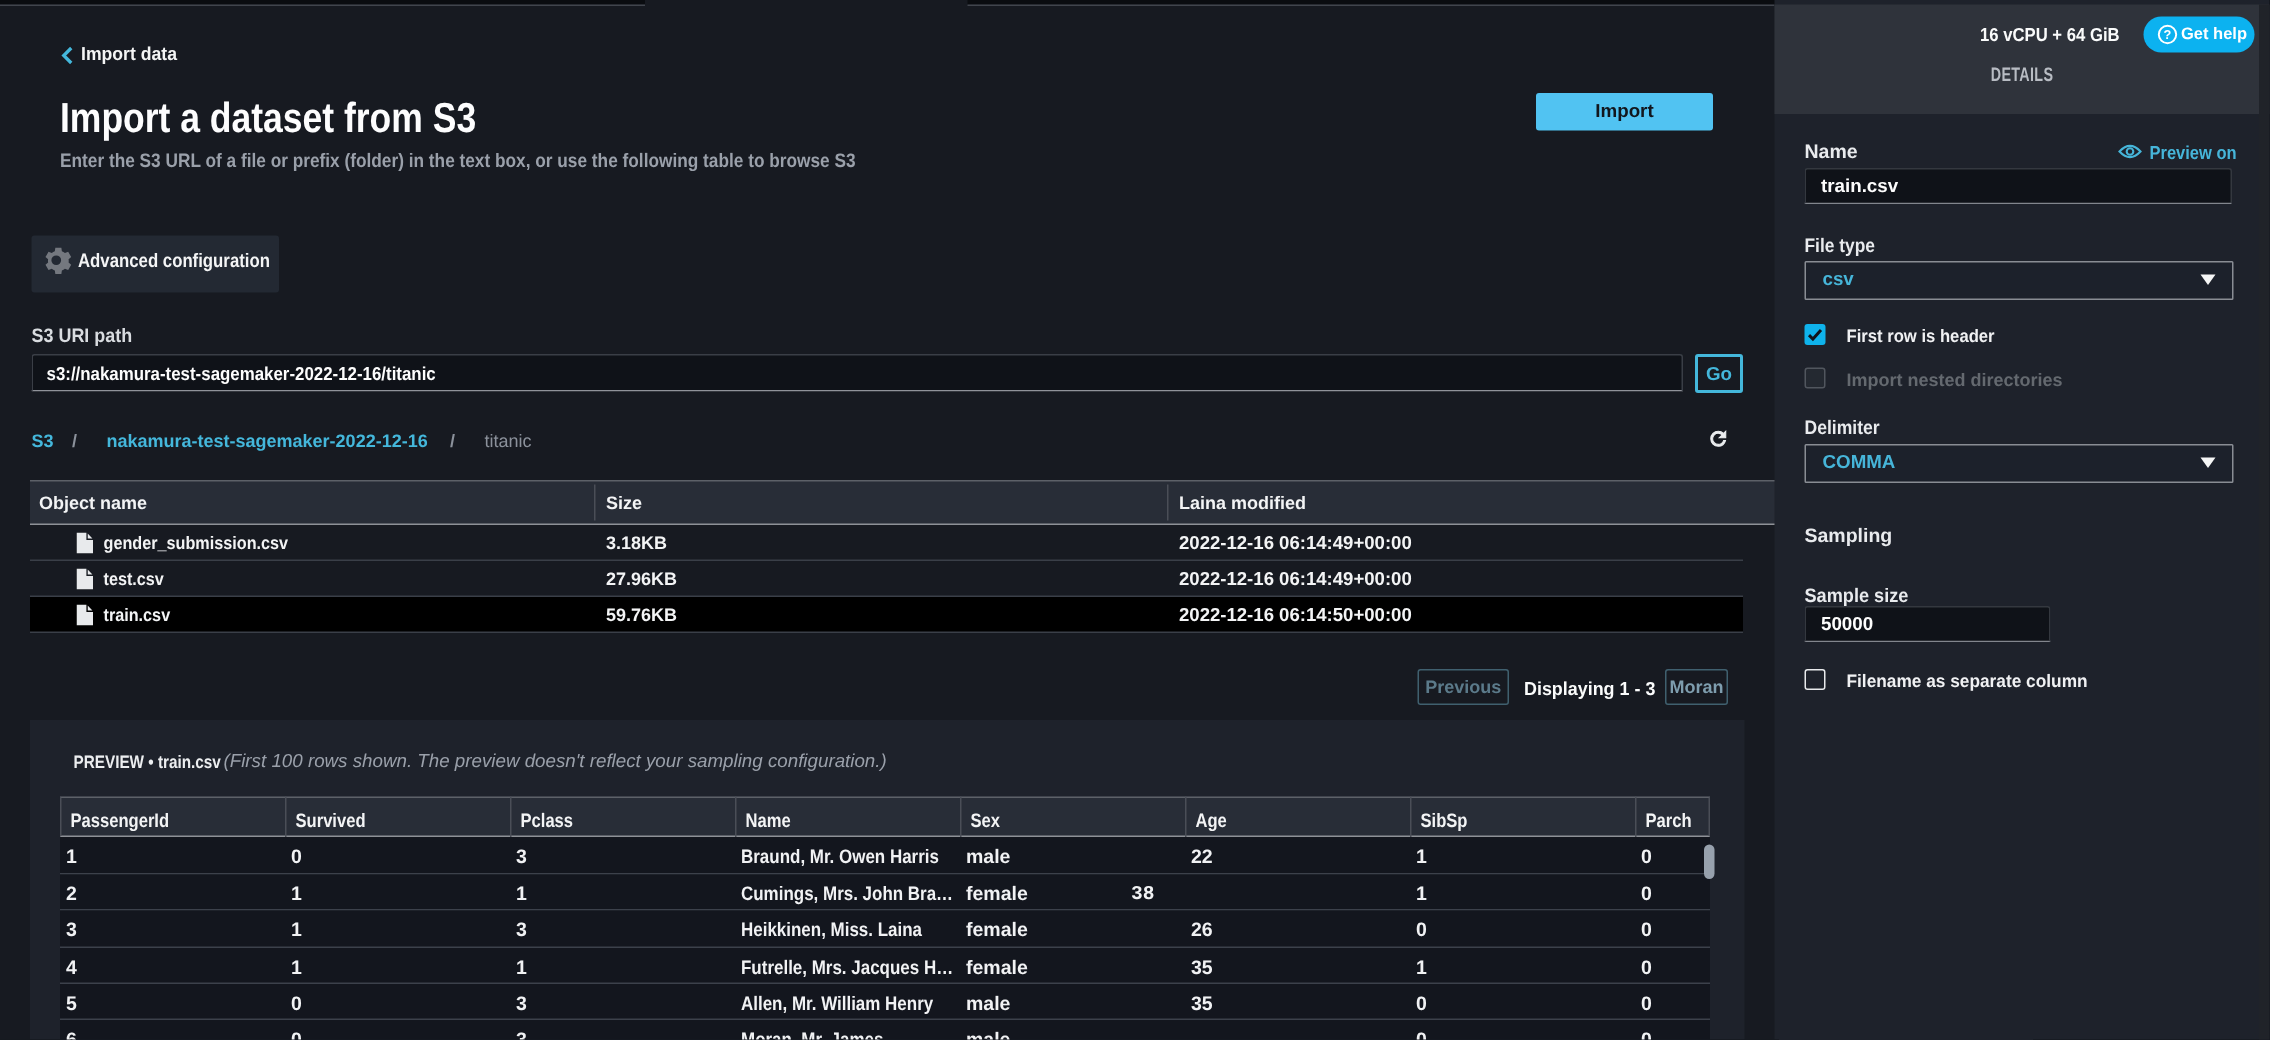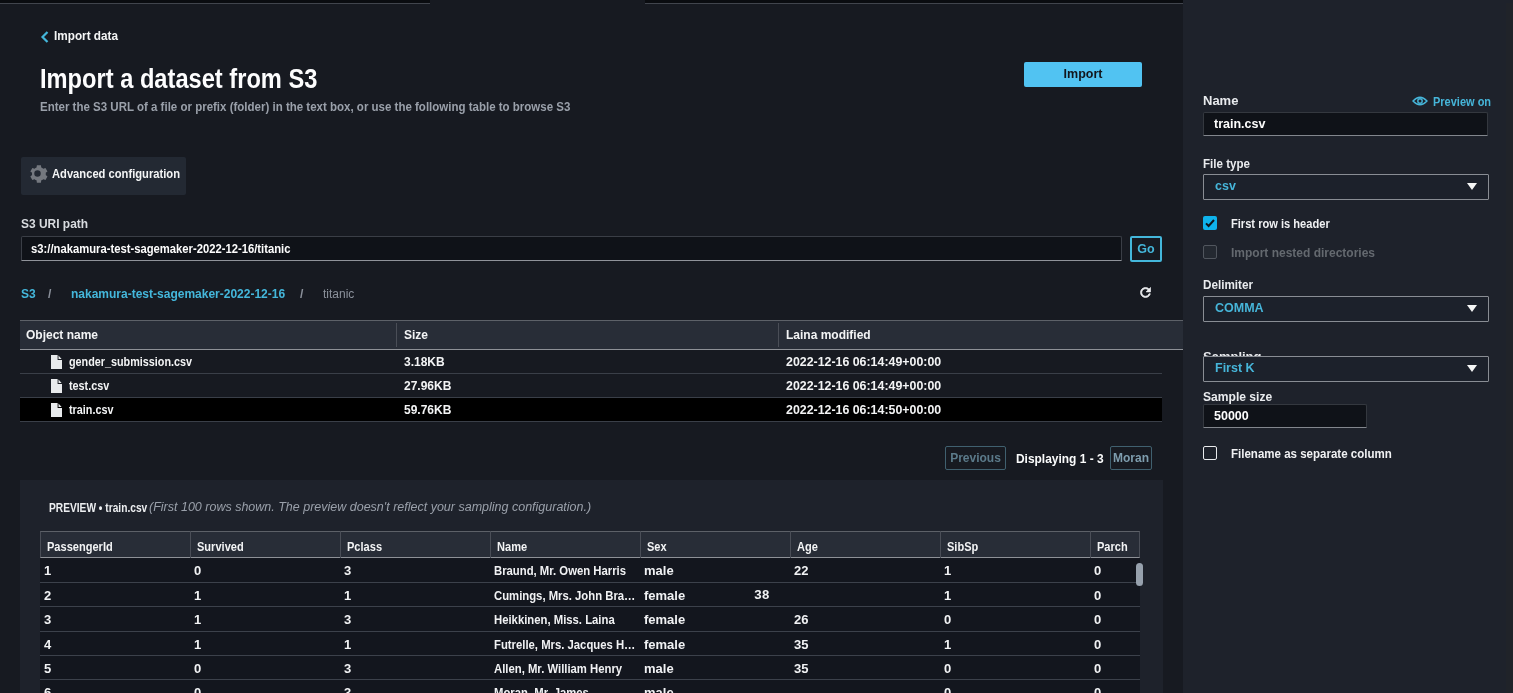--- a/index.html
+++ b/index.html
@@ -215,20 +215,31 @@
   <div class="pvcell" style="left:304px;">3</div>
   <div class="pvcell sx" style="left:454px; transform:scaleX(0.87);">Moran, Mr. James</div>
   <div class="pvcell" style="left:604px;">male</div>
   <div class="pvcell" style="left:754px;"></div>
   <div class="pvcell" style="left:904px;">0</div>
   <div class="pvcell" style="left:1054px;">0</div>
 </div>
 <div class="abs" id="pvthumb"></div>
 
 <div class="abs" id="sidebar">
+  <div id="sbheader">
+    <div id="vcpu">16 vCPU + 64 GiB</div>
+    <div id="gethelp">
+      <svg style="position:absolute;left:9px;top:5px;" width="14" height="14" viewBox="0 0 14 14">
+          <circle cx="7" cy="7" r="5.8" stroke="#fff" stroke-width="1.3" fill="none"></circle>
+          <text x="7" y="10" font-size="8.5" font-weight="bold" fill="#fff" text-anchor="middle" font-family="Liberation Sans">?</text>
+        </svg>
+      <span style="position:absolute;left:25px;top:5px;line-height:14px;font-size:11px;">Get help</span>
+    </div>
+    <div id="details">DETAILS</div>
+  </div>
   <div class="sblabel" style="top:93px;">Name</div>
   <svg class="abs" style="left:229px;top:95px;" width="16" height="12" viewBox="0 0 16 12">
       <path d="M1 6 Q 8 -1.5 15 6 Q 8 13.5 1 6 Z" stroke="#46b5d9" stroke-width="1.4" fill="none"></path>
       <circle cx="8" cy="6" r="2.2" stroke="#46b5d9" stroke-width="1.4" fill="none"></circle>
     </svg>
   <div class="abs sx" style="left:250px;top:95px; font-size:12.5px; line-height:14px; font-weight:bold; color:#46b5d9; transform:scaleX(0.88);">Preview on</div>
   <div class="sbinput" style="top:112px;">train.csv</div>
 
   <div class="sblabel" style="top:156px; transform:scaleX(0.89);">File type</div>
   <div class="sbselect" style="top:174px;">csv<div class="selarrow"></div></div>
@@ -240,21 +251,20 @@
     </div>
   <div class="cblabel" style="top:217px; transform:scaleX(0.925);">First row is header</div>
 
   <div class="cb" style="top:245px; background:#242931; border:1px solid #51565e;"></div>
   <div class="cblabel" style="top:246px; color:#64696f;">Import nested directories</div>
 
   <div class="sblabel" style="top:277px; transform:scaleX(0.9);">Delimiter</div>
   <div class="sbselect" style="top:296px;">COMMA<div class="selarrow"></div></div>
 
   <div class="sblabel" style="top:349px;">Sampling</div>
-  <div class="sbselect" style="top:356px;">First K<div class="selarrow"></div></div>
 
   <div class="sblabel" style="top:389px; transform:scaleX(0.93);">Sample size</div>
   <div class="sbinput" style="top:404px; width:164px;">50000</div>
 
   <div class="cb" style="top:446px; border:1.5px solid #e8eaec; border-radius:2px;"></div>
   <div class="cblabel" style="top:447px; transform:scaleX(0.96);">Filename as separate column</div>
 </div>
 
 <div class="abs" id="rightscroll"></div>
 

